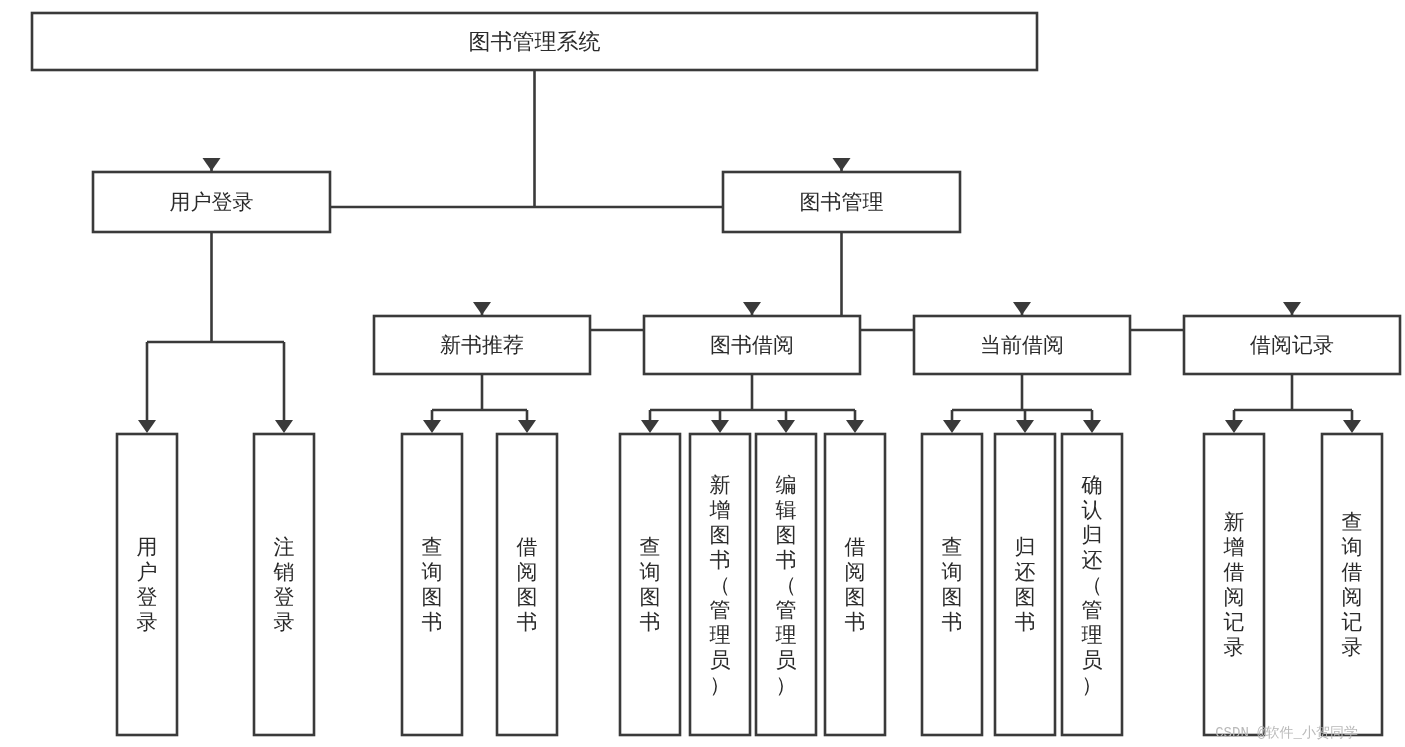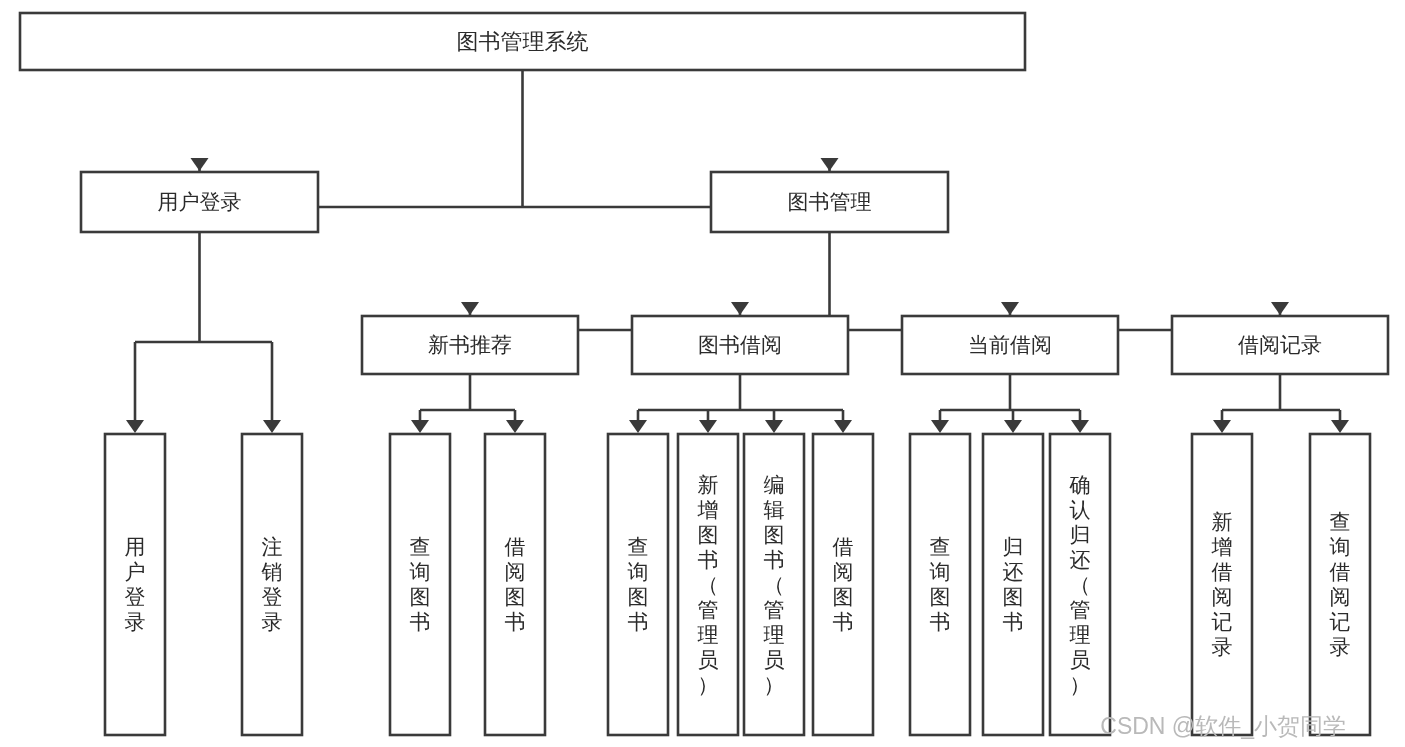--- a/index.html
+++ b/index.html
@@ -11,20 +11,21 @@
     width: 1405px;
     height: 747px;
     font-family: "DejaVu Sans", "Liberation Sans", sans-serif;
     overflow: hidden;
     position: relative;
   }
   #diagram-root {
     position: relative;
     width: 1358px;
     height: 747px;
+    margin-left: 12px;
   }
   svg.diagram-canvas {
     position: absolute;
     top: 0;
     left: 0;
     width: 1405px;
     height: 747px;
     display: block;
   }
   .node-box {
@@ -55,22 +56,22 @@
     stroke-linecap: butt;
   }
   .arrow-head {
     fill: #3a3a3a;
     stroke: none;
   }
   .watermark {
     position: absolute;
     right: 12px;
     bottom: 5px;
-    font-family: Liberation Sans, sans-serif;
-    font-size: 23px;
+    font-family: Liberation Mono, monospace;
+    font-size: 14px;
     color: #b9b9b9;
     white-space: nowrap;
     user-select: none;
   }
 </style>
 </head>
 <body>
 
 <div id="diagram-root">
   <svg class="diagram-canvas" id="diagram-svg" viewBox="0 0 1405 747" xmlns="http://www.w3.org/2000/svg">

